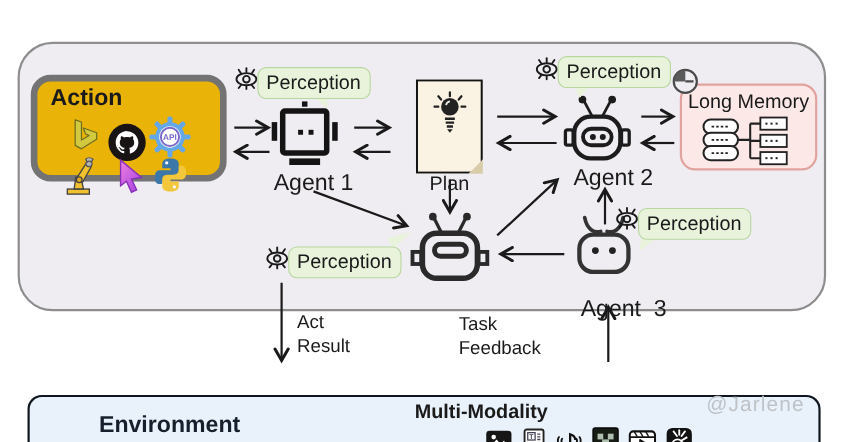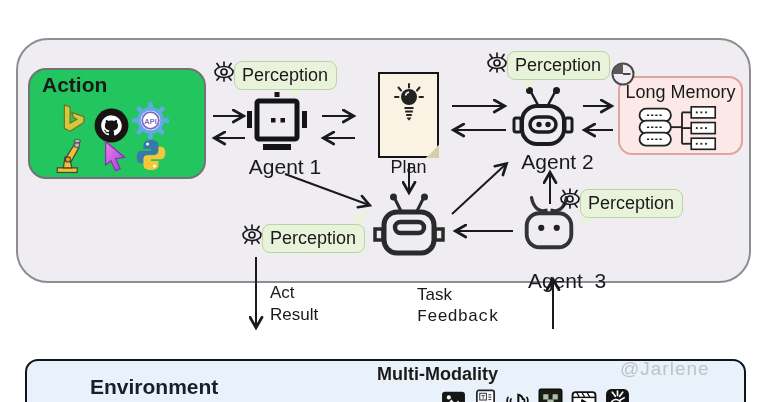--- a/index.html
+++ b/index.html
@@ -2,22 +2,22 @@
 <html><head>
 <meta charset="utf-8">
 <style>
   html,body{margin:0;padding:0;background:#fff;}
   #canvas{position:relative;width:774px;height:402px;background:#fff;overflow:hidden;
           font-family:"Liberation Sans",sans-serif;color:#1a1a1a;}
   .abs{position:absolute;}
   .box{box-sizing:border-box;}
   #outer{left:16px;top:38px;width:735px;height:245px;background:#efedf2;
          border:2.5px solid #8e8e8e;border-radius:32px;z-index:1;}
-  #actionBox{left:28px;top:68px;width:178px;height:111px;background:#22c55e;
-             border:2px solid #737373;border-radius:18px;z-index:3;}
+  #actionBox{left:28px;top:68px;width:178px;height:97px;background:#eab308;
+             border:6px solid #737373;border-radius:18px;z-index:3;}
   .action-title{left:12px;top:3px;font-size:21px;font-weight:600;}
   #planBox{left:378px;top:72px;width:61px;height:86px;background:#faf3e3;
            border:2px solid #141414;z-index:3;
            clip-path:polygon(0 0,100% 0,100% calc(100% - 13px),calc(100% - 13px) 100%,0 100%);}
   .fold{right:0;bottom:0;width:0;height:0;border-style:solid;z-index:4;
         border-width:0 0 13px 13px;border-color:transparent transparent #d8cda8 transparent;}
   .plan-label{left:0;top:56px;width:100%;text-align:center;font-size:18px;margin-top:29px;}
   #memBox{left:618px;top:76px;width:125px;height:79px;background:#fce8e7;
           border:2px solid #e2a39e;border-radius:14px;z-index:3;padding-left:12px;}
   .mem-label{left:0;top:4px;width:100%;text-align:center;font-size:18px;}
@@ -329,21 +329,21 @@
           <line x1="20" y1="20" x2="18" y2="17.5"></line>
       </g>
     </svg>
   </div>
   <div class="abs bubble" style="left:580px;top:189px;">Perception</div>
   <div class="abs tail" style="left:581px;top:215px;width:17px;height:13px;clip-path:polygon(0 100%,15% 0,100% 10%);"></div>
 
   <div class="abs flow-label" style="left:270px;top:283px;">Act</div>
   <div class="abs flow-label" style="left:270px;top:305px;">Result</div>
   <div class="abs flow-label" style="left:417px;top:285px;">Task</div>
-  <div class="abs flow-label" style="left:417px;top:307px;font-family:Liberation Mono, monospace;">Feedback</div>
+  <div class="abs flow-label" style="left:417px;top:307px;">Feedback</div>
 
   <div id="envBox" class="abs box">
     <div class="abs env-label">Environment</div>
     <div class="abs modality-label">Multi-Modality</div>
     <div class="abs env-icons">
       <span>
         <svg width="25" height="25" viewBox="0 0 24 24">
             <rect x="1" y="3.5" width="22" height="17" rx="3" fill="#161616"></rect>
             <circle cx="7.5" cy="9" r="2" fill="#fff"></circle>
             <path d="M3.5,18.5 L10,11 L13.5,15 L16.5,12 L20.5,18.5 Z" fill="#fff"></path>
@@ -407,15 +407,15 @@
               <line x1="7" y1="4" x2="10" y2="8"></line>
               <line x1="17" y1="4" x2="14" y2="8"></line>
               <line x1="12" y1="3" x2="12" y2="7"></line>
             </g>
             <circle cx="10.5" cy="15.5" r="4.5" fill="none" stroke="#fff" stroke-width="1.6"></circle>
             <line x1="14" y1="12" x2="19" y2="9" stroke="#fff" stroke-width="1.6"></line>
           </svg>
       </span>
     </div>
   </div>
-  <div class="abs watermark" style="left:620px;top:358px;text-align:center;">@Jarlene</div>
+  <div class="abs watermark" style="left:642px;top:358px;text-align:center;">@Jarlene</div>
 
 </div>
 
 </body></html>

